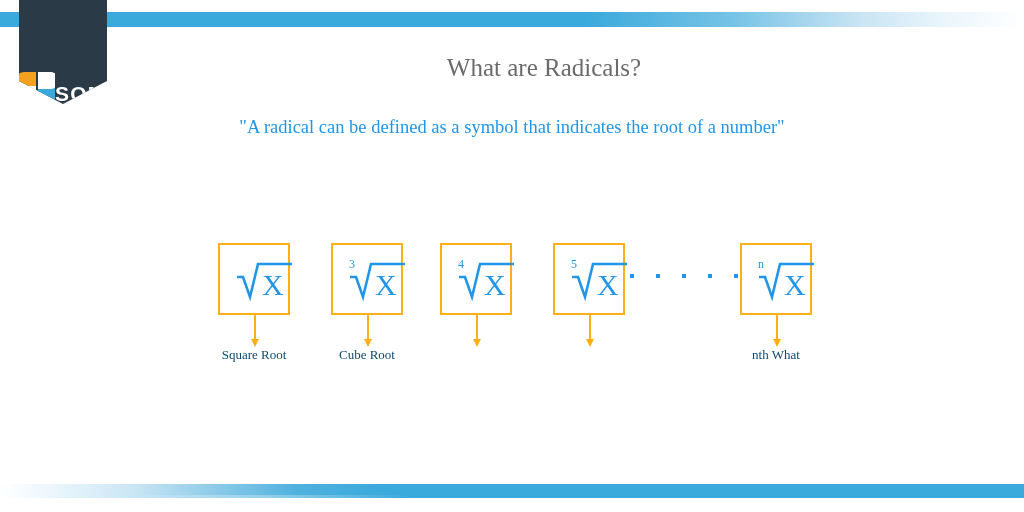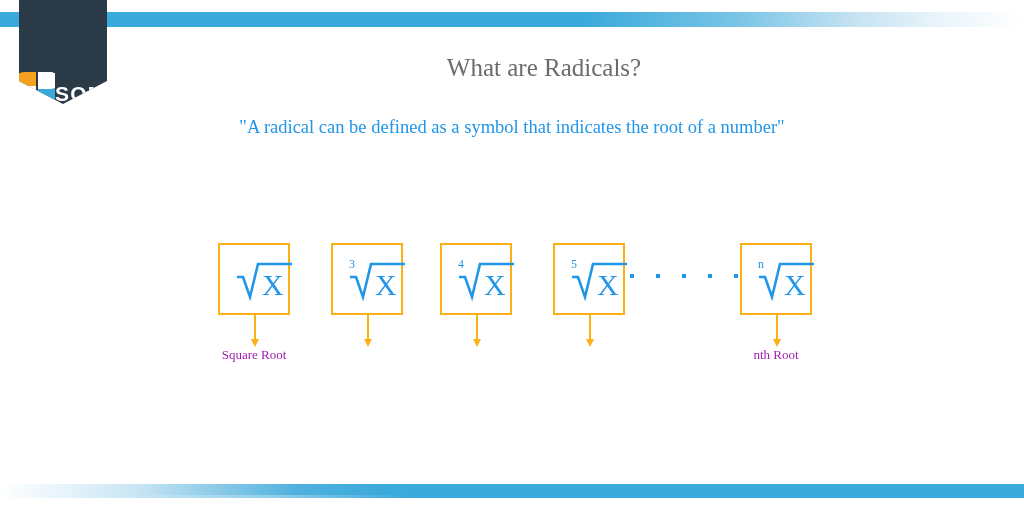--- a/index.html
+++ b/index.html
@@ -163,21 +163,21 @@
     border-right: 4.5px solid transparent;
     border-top: 8px solid #fcb015;
   }
   .radical-label {
     position: absolute;
     top: 104px;
     width: 160px;
     left: -44px;
     text-align: center;
     font-size: 13px;
-    color: #a21caf;
+    color: #0c4a6e;
     font-family: "Liberation Serif", serif;
     white-space: nowrap;
   }
 
   
   .dots {
     position: absolute;
     left: 630px;
     top: 274px;
     width: 112px;
@@ -238,20 +238,21 @@
           <div class="radical-glyph"><svg viewBox="0 0 84 52" width="84" height="52" overflow="visible">
               <text x="12" y="15" fill="#2196e8" font-family="Liberation Serif, serif" font-size="12">3</text>
               <path d="M13 24 L19 24 L26 44 L34 11 L68 11" fill="none" stroke="#2196e8" stroke-width="2.6" stroke-linejoin="miter" stroke-linecap="butt"></path>
               <text x="38" y="42" fill="#2196e8" font-family="Liberation Serif, serif" font-size="30">X</text>
             </svg></div>
         </div>
         <div class="arrow-wrap">
           <div class="arrow-line"></div>
           <div class="arrow-head"></div>
         </div>
+        <div class="radical-label">Cube Root</div>
       </div>
       <div class="radical-item" style="left: 440px;">
         <div class="radical-box">
           <div class="radical-glyph"><svg viewBox="0 0 84 52" width="84" height="52" overflow="visible">
               <text x="12" y="15" fill="#2196e8" font-family="Liberation Serif, serif" font-size="12">4</text>
               <path d="M13 24 L19 24 L26 44 L34 11 L68 11" fill="none" stroke="#2196e8" stroke-width="2.6" stroke-linejoin="miter" stroke-linecap="butt"></path>
               <text x="38" y="42" fill="#2196e8" font-family="Liberation Serif, serif" font-size="30">X</text>
             </svg></div>
         </div>
         <div class="arrow-wrap">
@@ -277,21 +278,21 @@
           <div class="radical-glyph"><svg viewBox="0 0 84 52" width="84" height="52" overflow="visible">
               <text x="12" y="15" fill="#2196e8" font-family="Liberation Serif, serif" font-size="12">n</text>
               <path d="M13 24 L19 24 L26 44 L34 11 L68 11" fill="none" stroke="#2196e8" stroke-width="2.6" stroke-linejoin="miter" stroke-linecap="butt"></path>
               <text x="38" y="42" fill="#2196e8" font-family="Liberation Serif, serif" font-size="30">X</text>
             </svg></div>
         </div>
         <div class="arrow-wrap">
           <div class="arrow-line"></div>
           <div class="arrow-head"></div>
         </div>
-        <div class="radical-label">nth Root</div>
+        <div class="radical-label">nth What</div>
       </div>
     </div>
 
   <div class="dots">
       <span class="dot" style="left: 0px; background: rgb(33, 150, 232);"></span>
       <span class="dot" style="left: 26px; background: rgb(33, 150, 232);"></span>
       <span class="dot" style="left: 52px; background: rgb(33, 150, 232);"></span>
       <span class="dot" style="left: 78px; background: rgb(33, 150, 232);"></span>
       <span class="dot" style="left: 104px; background: rgb(33, 150, 232);"></span>
     </div>

